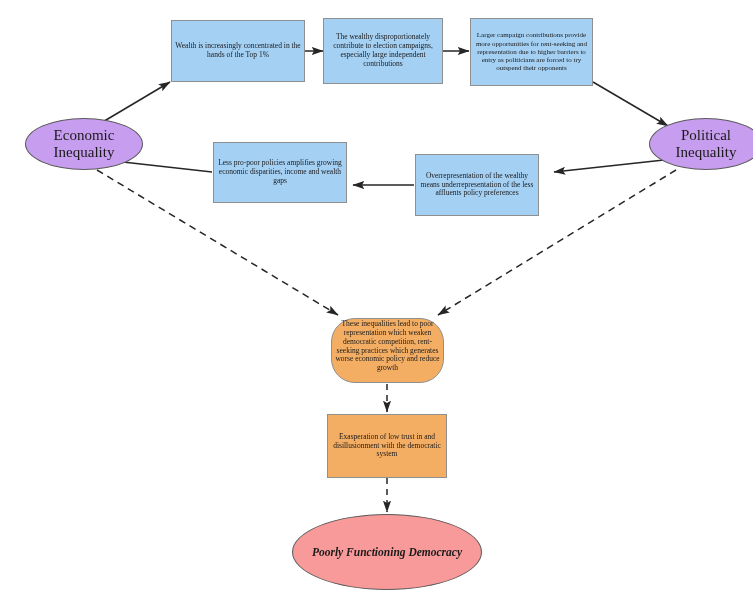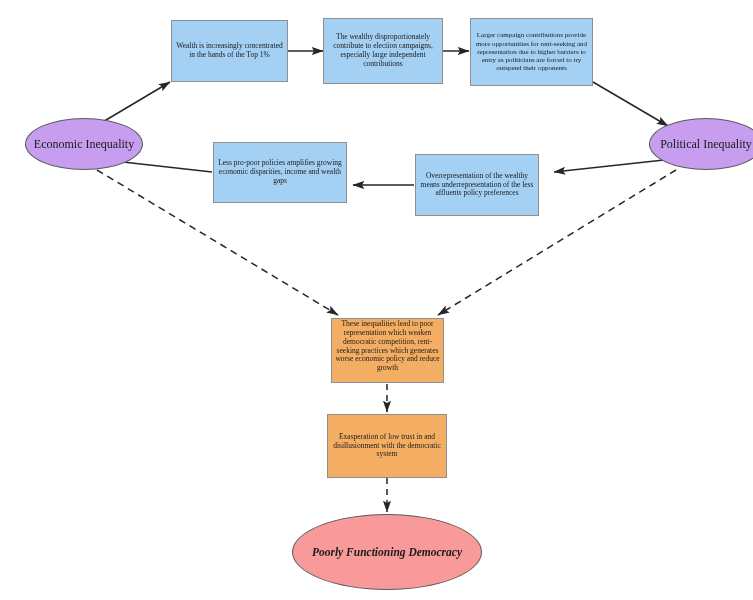--- a/index.html
+++ b/index.html
@@ -46,21 +46,21 @@
     border: 1px solid #5a5a5a;
     border-radius: 50%;
   }
   .blue  { background: #a4d0f4; }
   .orange{ background: #f4ae63; }
   .purple{ background: #c79df0; }
   .pink  { background: #f99a9a; }
 
   .fs-small  { font-size: 7.5px; }
   .fs-tiny   { font-size: 7px; }
-  .fs-mid    { font-size: 12px; }
+  .fs-mid    { font-size: 15px; }
   .fs-big    { font-size: 11.5px; font-weight: bold; }
 
   .overflow-txt {
     position: relative;
     top: -4px;
   }
 </style>
 </head>
 <body>
 
@@ -104,41 +104,41 @@
   </div>
 
   <div class="node node-ellipse purple fs-mid" style="left:649px; top:118px; width:114px; height:52px;">
     <span class="txt">Political Inequality</span>
   </div>
 
   <div class="node node-ellipse pink fs-big" style="left:292px; top:514px; width:190px; height:76px;font-style:italic;">
     <span class="txt">Poorly Functioning Democracy</span>
   </div>
 
-  <div class="node node-box blue fs-small" style="left:171px; top:20px; width:117px; height:62px;">
+  <div class="node node-box blue fs-small" style="left:171px; top:20px; width:134px; height:62px;">
     <span class="txt">Wealth is increasingly concentrated in the hands of the Top 1%</span>
   </div>
 
   <div class="node node-box blue fs-small" style="left:323px; top:18px; width:120px; height:66px;">
     <span class="txt">The wealthy disproportionately contribute to election campaigns, especially large independent contributions</span>
   </div>
 
   <div class="node node-box blue fs-tiny" style="left:470px; top:18px; width:123px; height:68px;">
     <span class="txt">Larger campaign contributions provide more opportunities for rent-seeking and representation due to higher barriers to entry as politicians are forced to try outspend their opponents</span>
   </div>
 
   <div class="node node-box blue fs-small" style="left:213px; top:142px; width:134px; height:61px;">
     <span class="txt">Less pro-poor policies amplifies growing economic disparities, income and wealth gaps</span>
   </div>
 
   <div class="node node-box blue fs-small" style="left:415px; top:154px; width:124px; height:62px;">
     <span class="txt">Overrepresentation of the wealthy means underrepresentation of the less affluents policy preferences</span>
   </div>
 
-  <div class="node node-box orange fs-small" style="left:331px; top:318px; width:113px; height:65px;">
+  <div class="node node-box orange fs-small" style="left:331px; top:318px; width:113px; height:65px;border-radius:24px;">
     <span class="txt overflow-txt">These inequalities lead to poor representation which weaken democratic competition, rent-seeking practices which generates worse economic policy and reduce growth</span>
   </div>
 
   <div class="node node-box orange fs-small" style="left:327px; top:414px; width:120px; height:64px;">
     <span class="txt">Exasperation of low trust in and disillusionment with the democratic system</span>
   </div>
 
 </div>
 
 </body></html>

